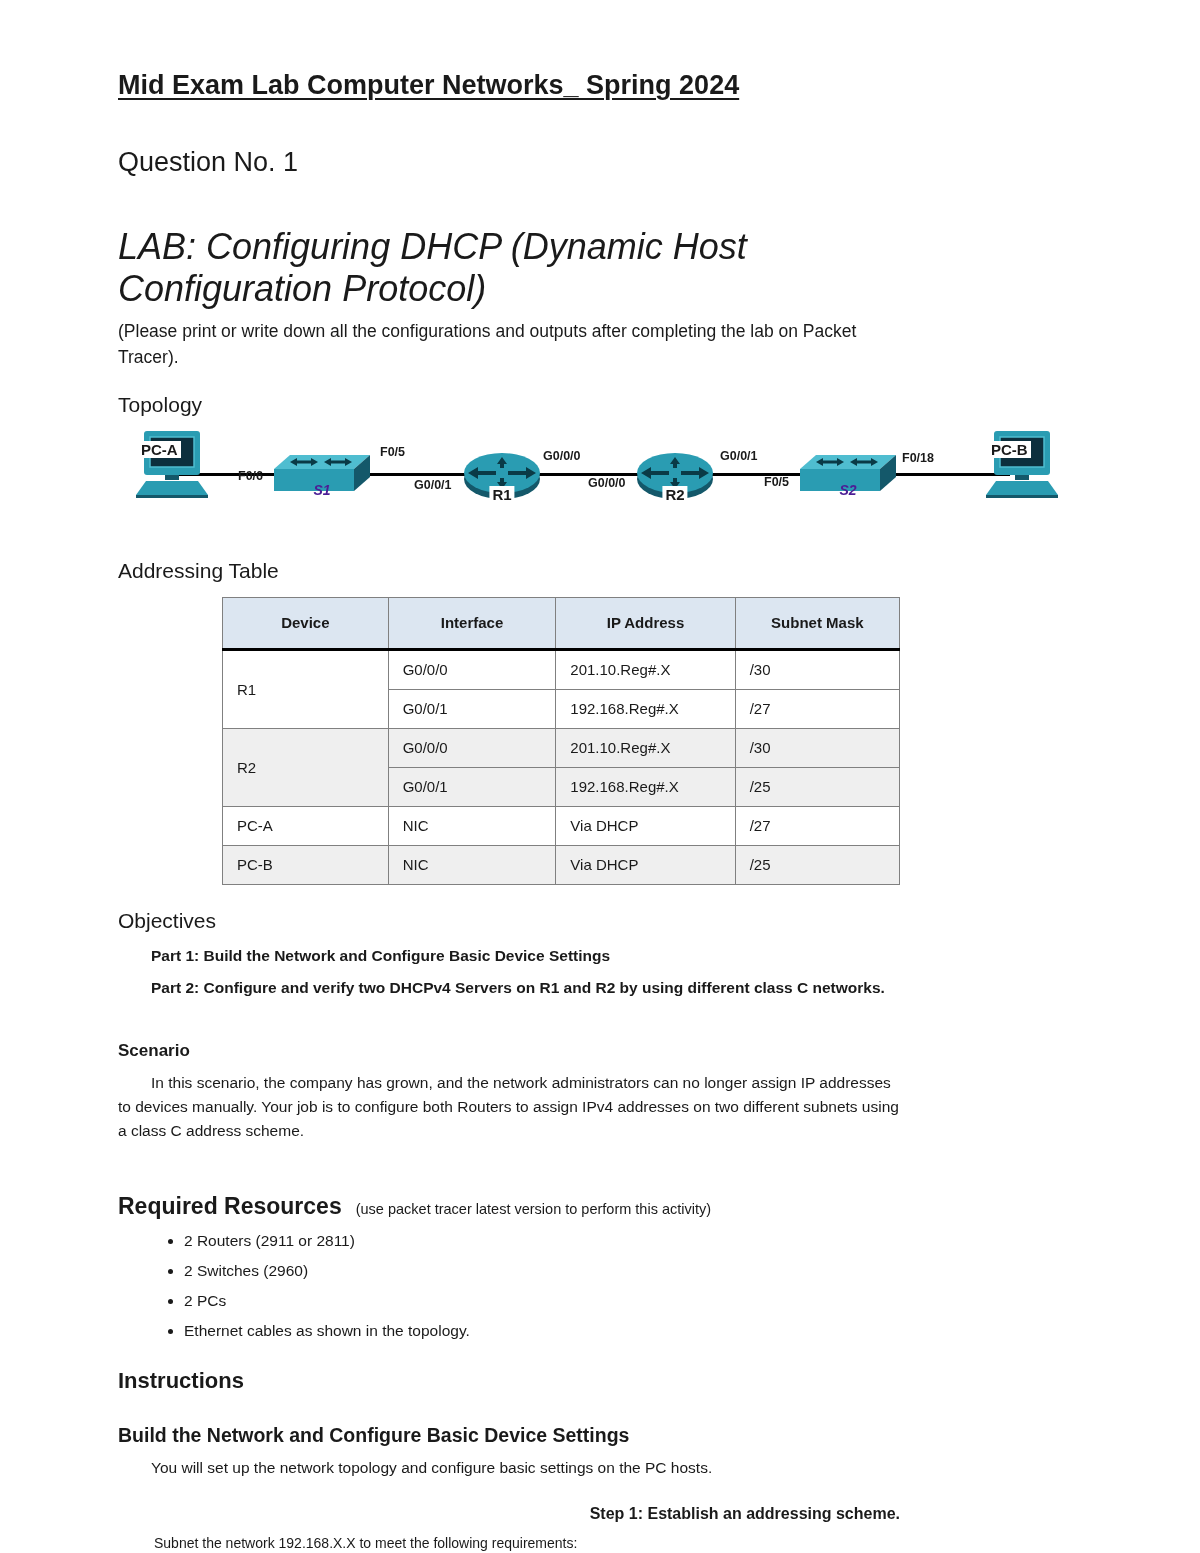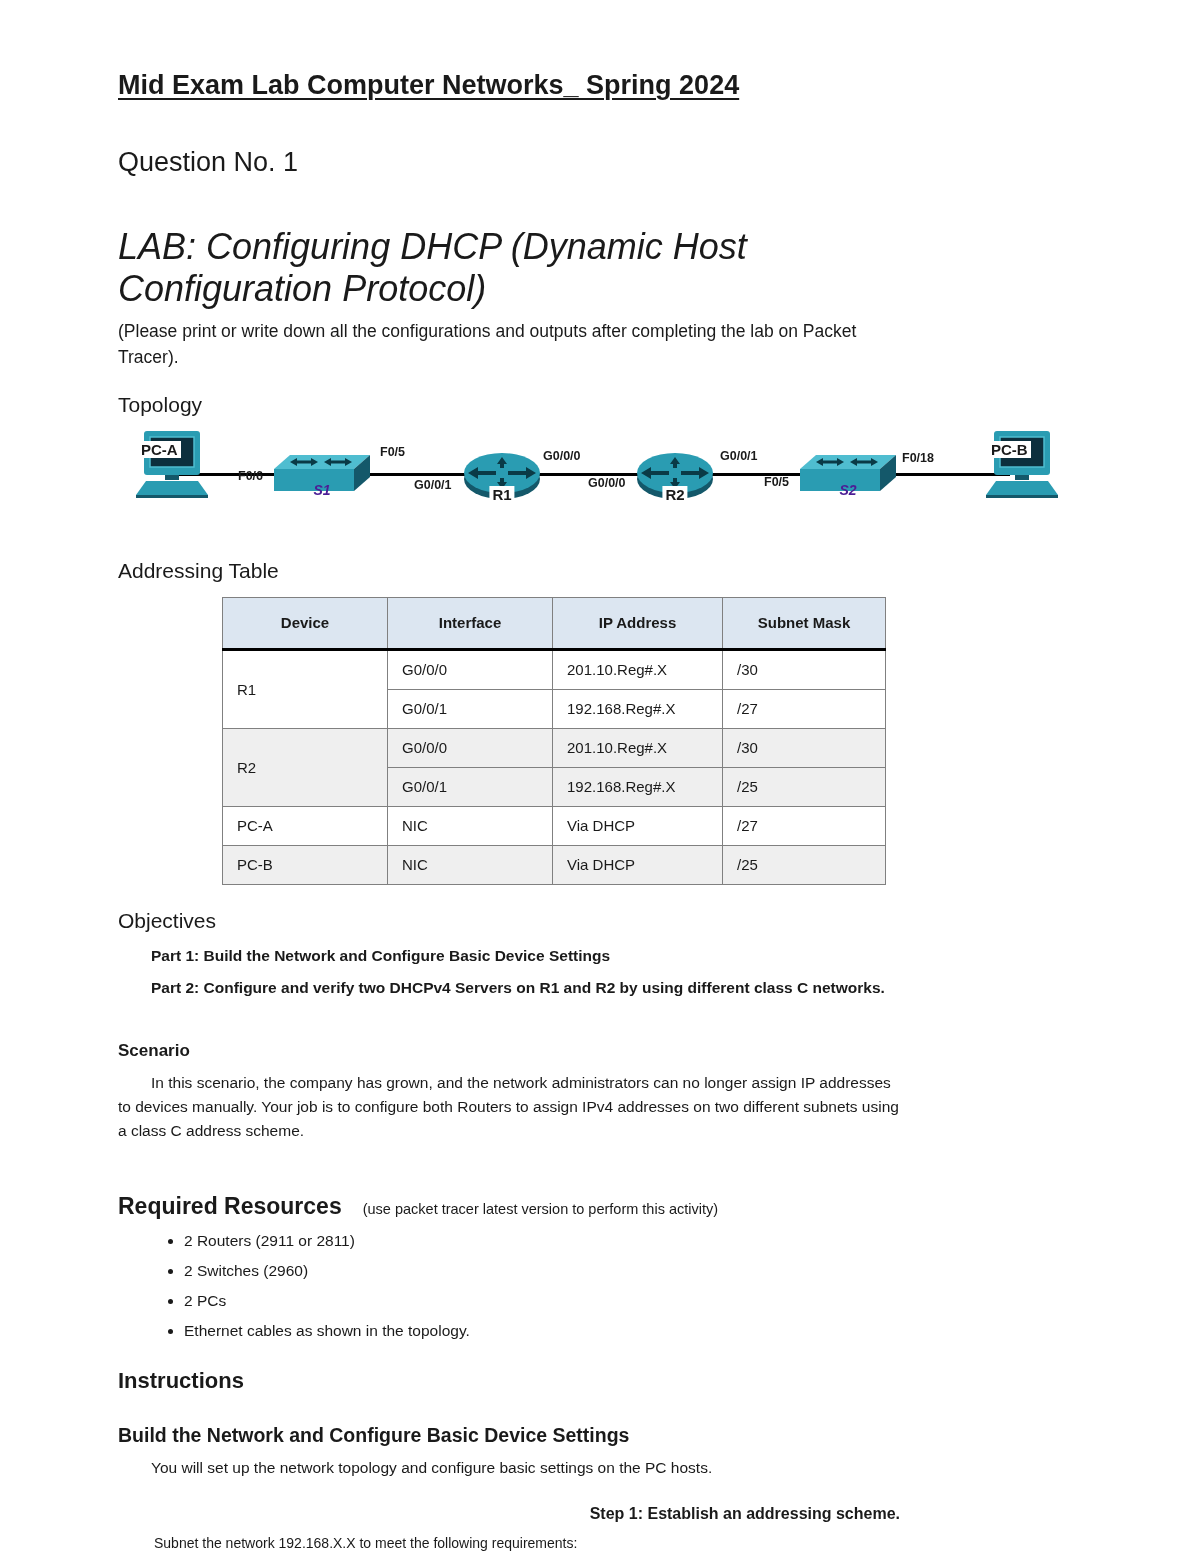--- a/index.html
+++ b/index.html
@@ -37,34 +37,34 @@
   .lbl-g001l { left: 296px; top: 49px; }
   .lbl-g000r { left: 425px; top: 20px; }
   .lbl-g000l { left: 470px; top: 47px; }
   .lbl-g001r { left: 602px; top: 20px; }
   .lbl-f05b  { left: 646px; top: 46px; }
   .lbl-f018  { left: 784px; top: 22px; }
 
   
   .addr-table { border-collapse: collapse; margin: 14px 0 0 104px; font-size: 15px; border: 1.5px solid #404040; }
   .addr-table th, .addr-table td { border: 1px solid #808080; }
-  .addr-table th { background: #dce6f1; font-weight: 700; height: 42px; padding: 4px 2px; text-align: center; border-bottom: 3px solid #000; }
+  .addr-table th { background: #dce6f1; font-weight: 700; height: 42px; padding: 4px 10px; text-align: center; border-bottom: 3px solid #000; }
   .addr-table td { height: 34px; padding: 2px 14px; text-align: left; vertical-align: middle; background: #fff; }
   .addr-table tr.shaded td { background: #efefef; }
   .col-device { width: 160px; }
   .col-iface  { width: 160px; }
   .col-ip     { width: 165px; }
   .col-mask   { width: 158px; }
 
   .part { font-size: 15.5px; font-weight: 700; margin: 14px 0 0 33px; }
   .scenario-h { font-size: 17px; font-weight: 700; margin: 44px 0 0; }
   .scenario-text { font-size: 15.5px; line-height: 1.55; margin: 10px 0 0; text-indent: 33px; }
 
   .resources-h { font-size: 23px; font-weight: 700; margin: 50px 0 0; }
-  .resources-note { font-size: 14.5px; font-weight: 400; margin-left: 21px; }
+  .resources-note { font-size: 14.5px; font-weight: 400; margin-left: 14px; }
   ul.resources { margin: 12px 0 0; padding-left: 66px; }
   ul.resources li { font-size: 15.5px; margin-bottom: 12px; }
 
   .instructions-h { font-size: 22px; font-weight: 700; margin: 28px 0 0; }
   .build-h { font-size: 19.5px; font-weight: 700; margin: 30px 0 0; }
   .build-text { font-size: 15.5px; margin: 12px 0 0 33px; }
   .step-h { font-size: 16px; font-weight: 700; margin: 28px 0 0; text-align: right; }
   .step-text { font-size: 14px; margin: 12px 0 0 36px; }
 </style>
 </head>

